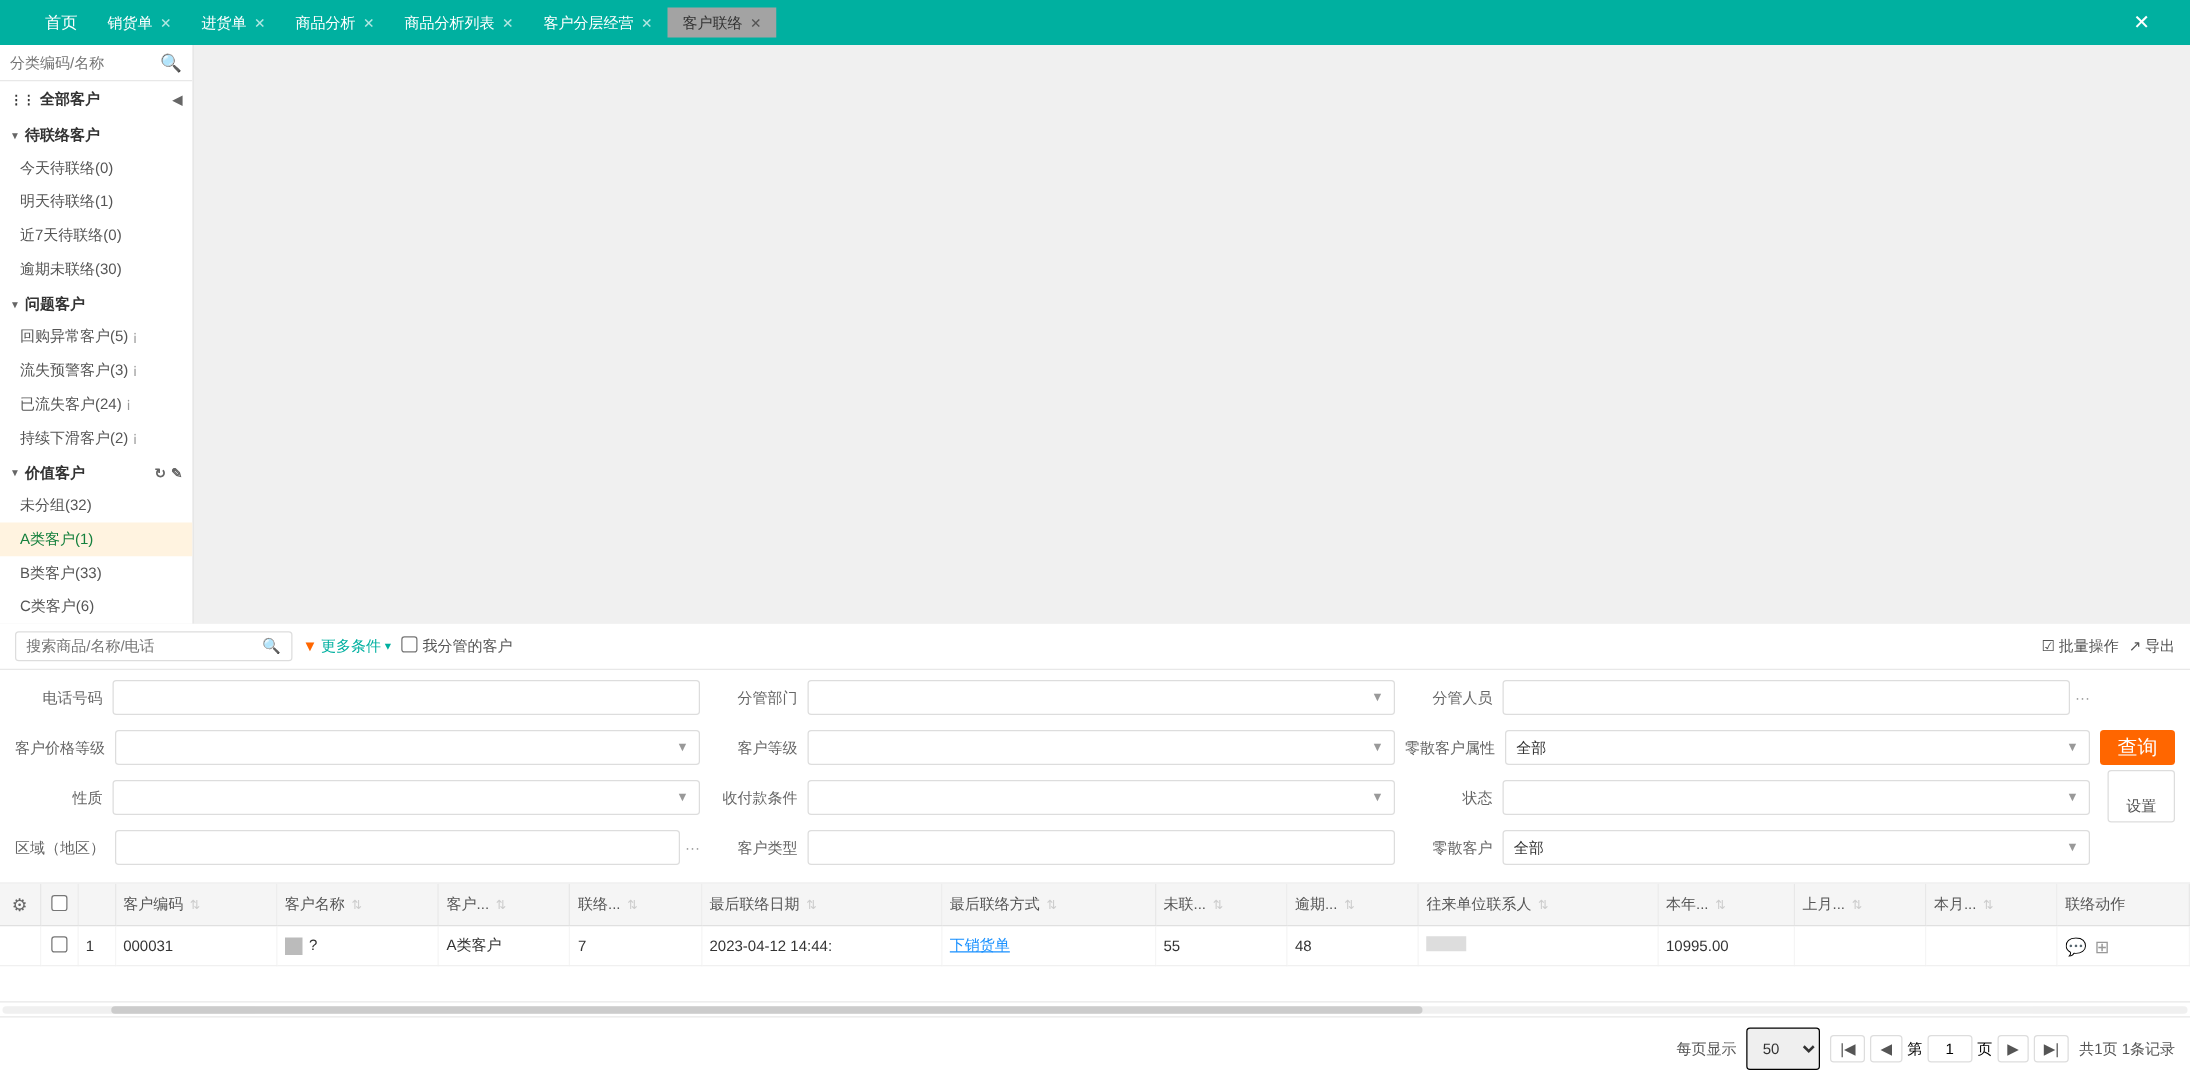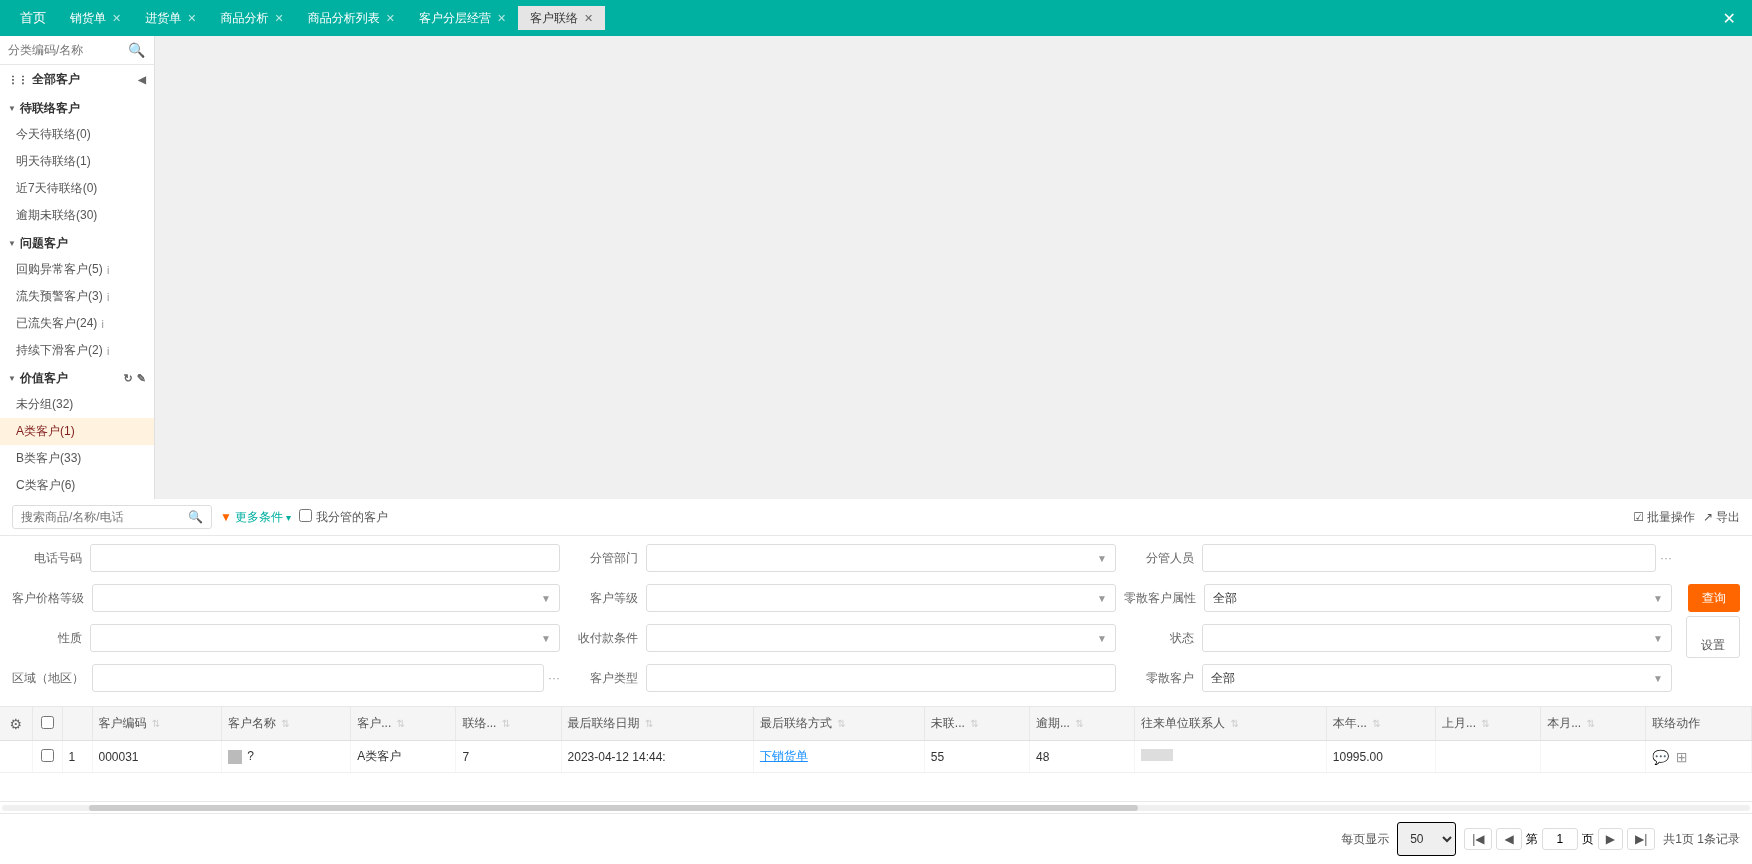--- a/index.html
+++ b/index.html
@@ -4,35 +4,35 @@
   <style>
     * { box-sizing: border-box; margin: 0; padding: 0; font-family: 'Microsoft YaHei', Arial, sans-serif; font-size: 12px; }
     body { background: #f0f0f0; width: 1752px; height: 864px; overflow: hidden; }
 
     
     .top-nav {
       background: #00b0a0;
       height: 36px;
       display: flex;
       align-items: center;
-      padding: 0 8px;
+      padding: 0 24px;
       color: white;
     }
     .nav-item {
       padding: 0 12px;
       height: 24px;
       display: flex;
       align-items: center;
       cursor: pointer;
       color: white;
       font-size: 13px;
       white-space: nowrap;
     }
     .nav-item.active {
-      background: #e5e5e5;
+      background: #a3a3a3;
       color: #333;
     }
     .nav-item .close-btn {
       margin-left: 6px;
       font-size: 11px;
       opacity: 0.7;
     }
     .nav-home {
       padding: 0 12px;
       height: 36px;
@@ -101,21 +101,21 @@
     }
     .sidebar-item {
       padding: 5px 8px 5px 16px;
       cursor: pointer;
       color: #555;
       display: flex;
       align-items: center;
     }
     .sidebar-item.active {
       background: #fff3e0;
-      color: #7f1d1d;
+      color: #15803d;
     }
     .sidebar-group-title {
       padding: 6px 8px 4px 8px;
       color: #333;
       font-weight: bold;
       display: flex;
       align-items: center;
       cursor: pointer;
     }
     .triangle { font-size: 8px; margin-right: 4px; color: #666; }
@@ -153,21 +153,21 @@
       align-items: center;
       gap: 8px;
       border-bottom: 1px solid #e8e8e8;
     }
     .filter-search {
       border: 1px solid #ddd;
       border-radius: 3px;
       padding: 4px 8px;
       display: flex;
       align-items: center;
-      width: 200px;
+      width: 222px;
     }
     .filter-search input {
       border: none;
       outline: none;
       font-size: 12px;
       width: 100%;
       color: #999;
     }
     .filter-more {
       color: #00b0a0;
@@ -268,21 +268,21 @@
       gap: 4px;
       min-width: 60px;
     }
     .btn-query {
       background: #ff6600;
       color: white;
       border: none;
       border-radius: 3px;
       padding: 4px 14px;
       cursor: pointer;
-      font-size: 12px;
+      font-size: 16px;
       height: 28px;
     }
     .btn-settings {
       background: white;
       color: #555;
       border: 1px solid #ddd;
       border-radius: 3px;
       padding: 20px 14px;
       cursor: pointer;
       font-size: 12px;

